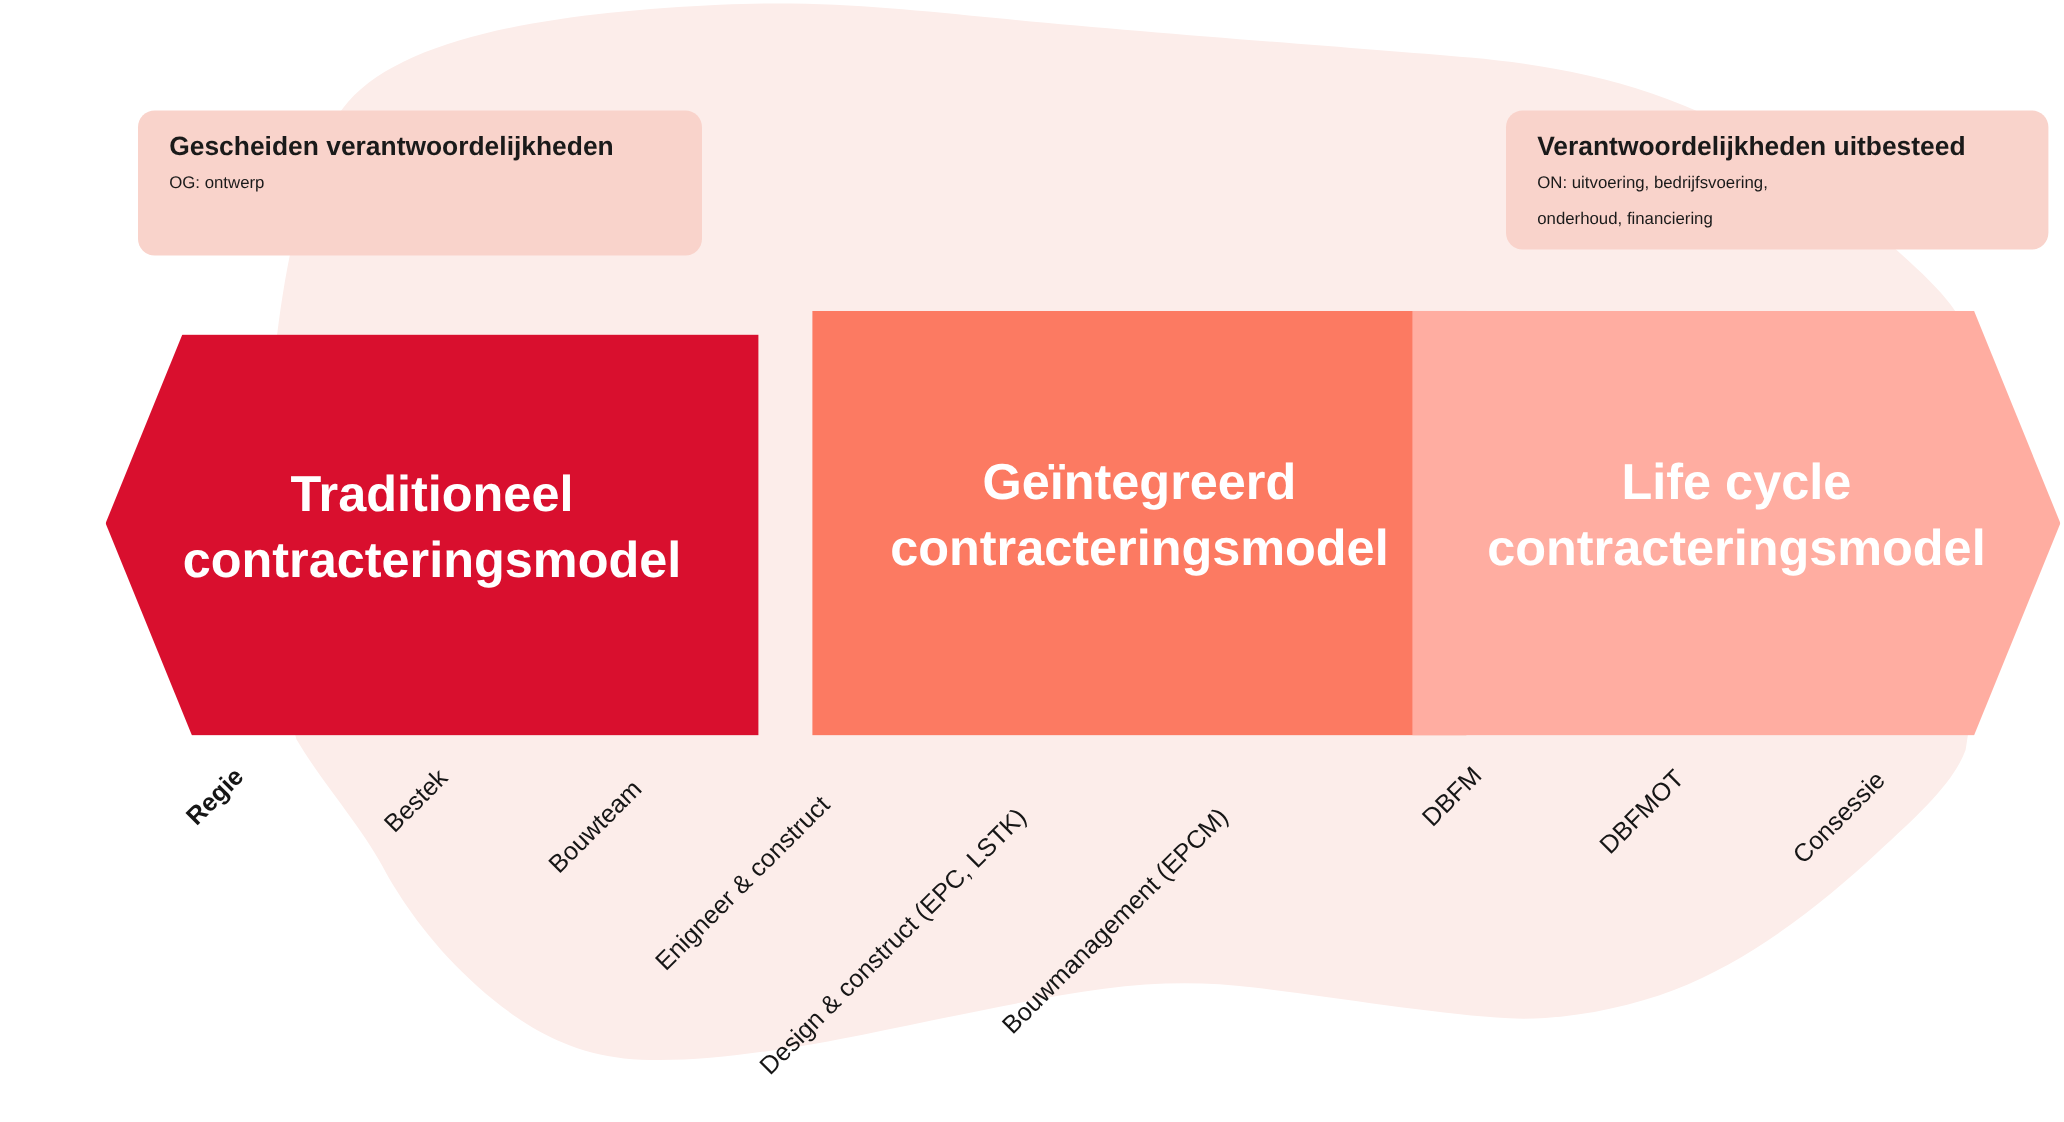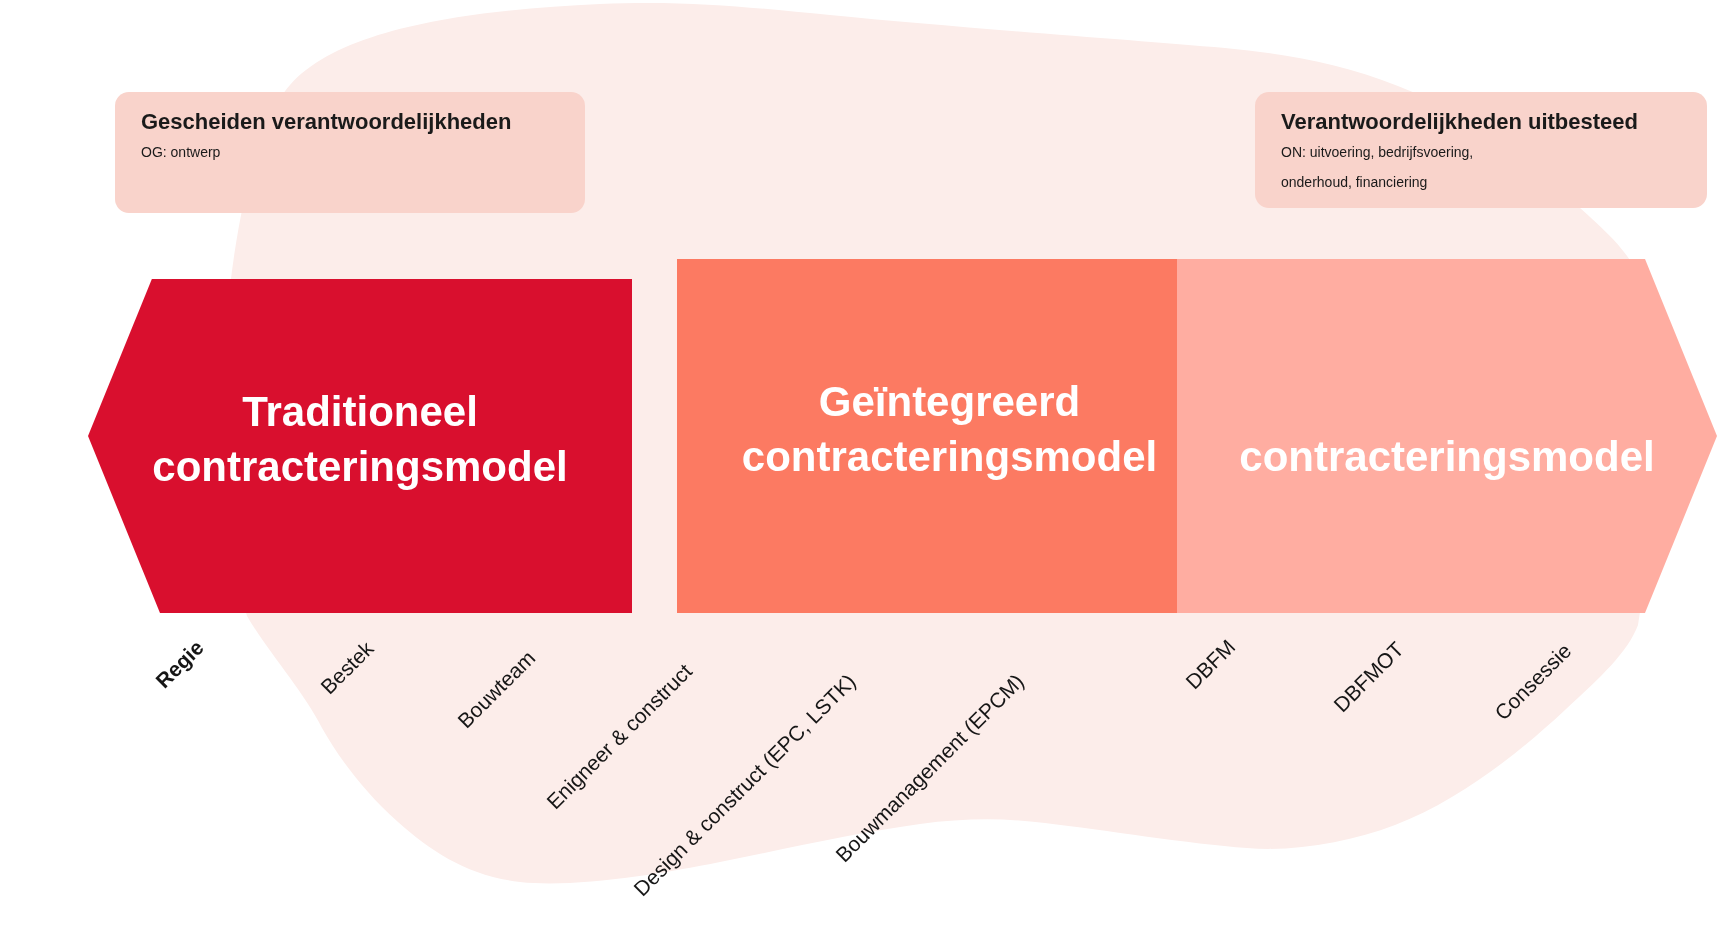--- a/index.html
+++ b/index.html
@@ -95,21 +95,21 @@
       </div>
     </div>
     <div class="section section-orange">
       <div class="hdr">
         <span>Geïntegreerd</span><br>
         <span>contracteringsmodel</span>
       </div>
     </div>
     <div class="section section-salmon">
       <div class="hdr">
-        <br>
+        <span>Life cycle</span><br>
         <span>contracteringsmodel</span>
       </div>
     </div>
   </div>
 
   <div class="blabel bold" style="left:168px;top:693px;">
     <span>Regie</span>
   </div>
   <div class="blabel" style="left:333px;top:699px;">
     <span>Bestek</span>

